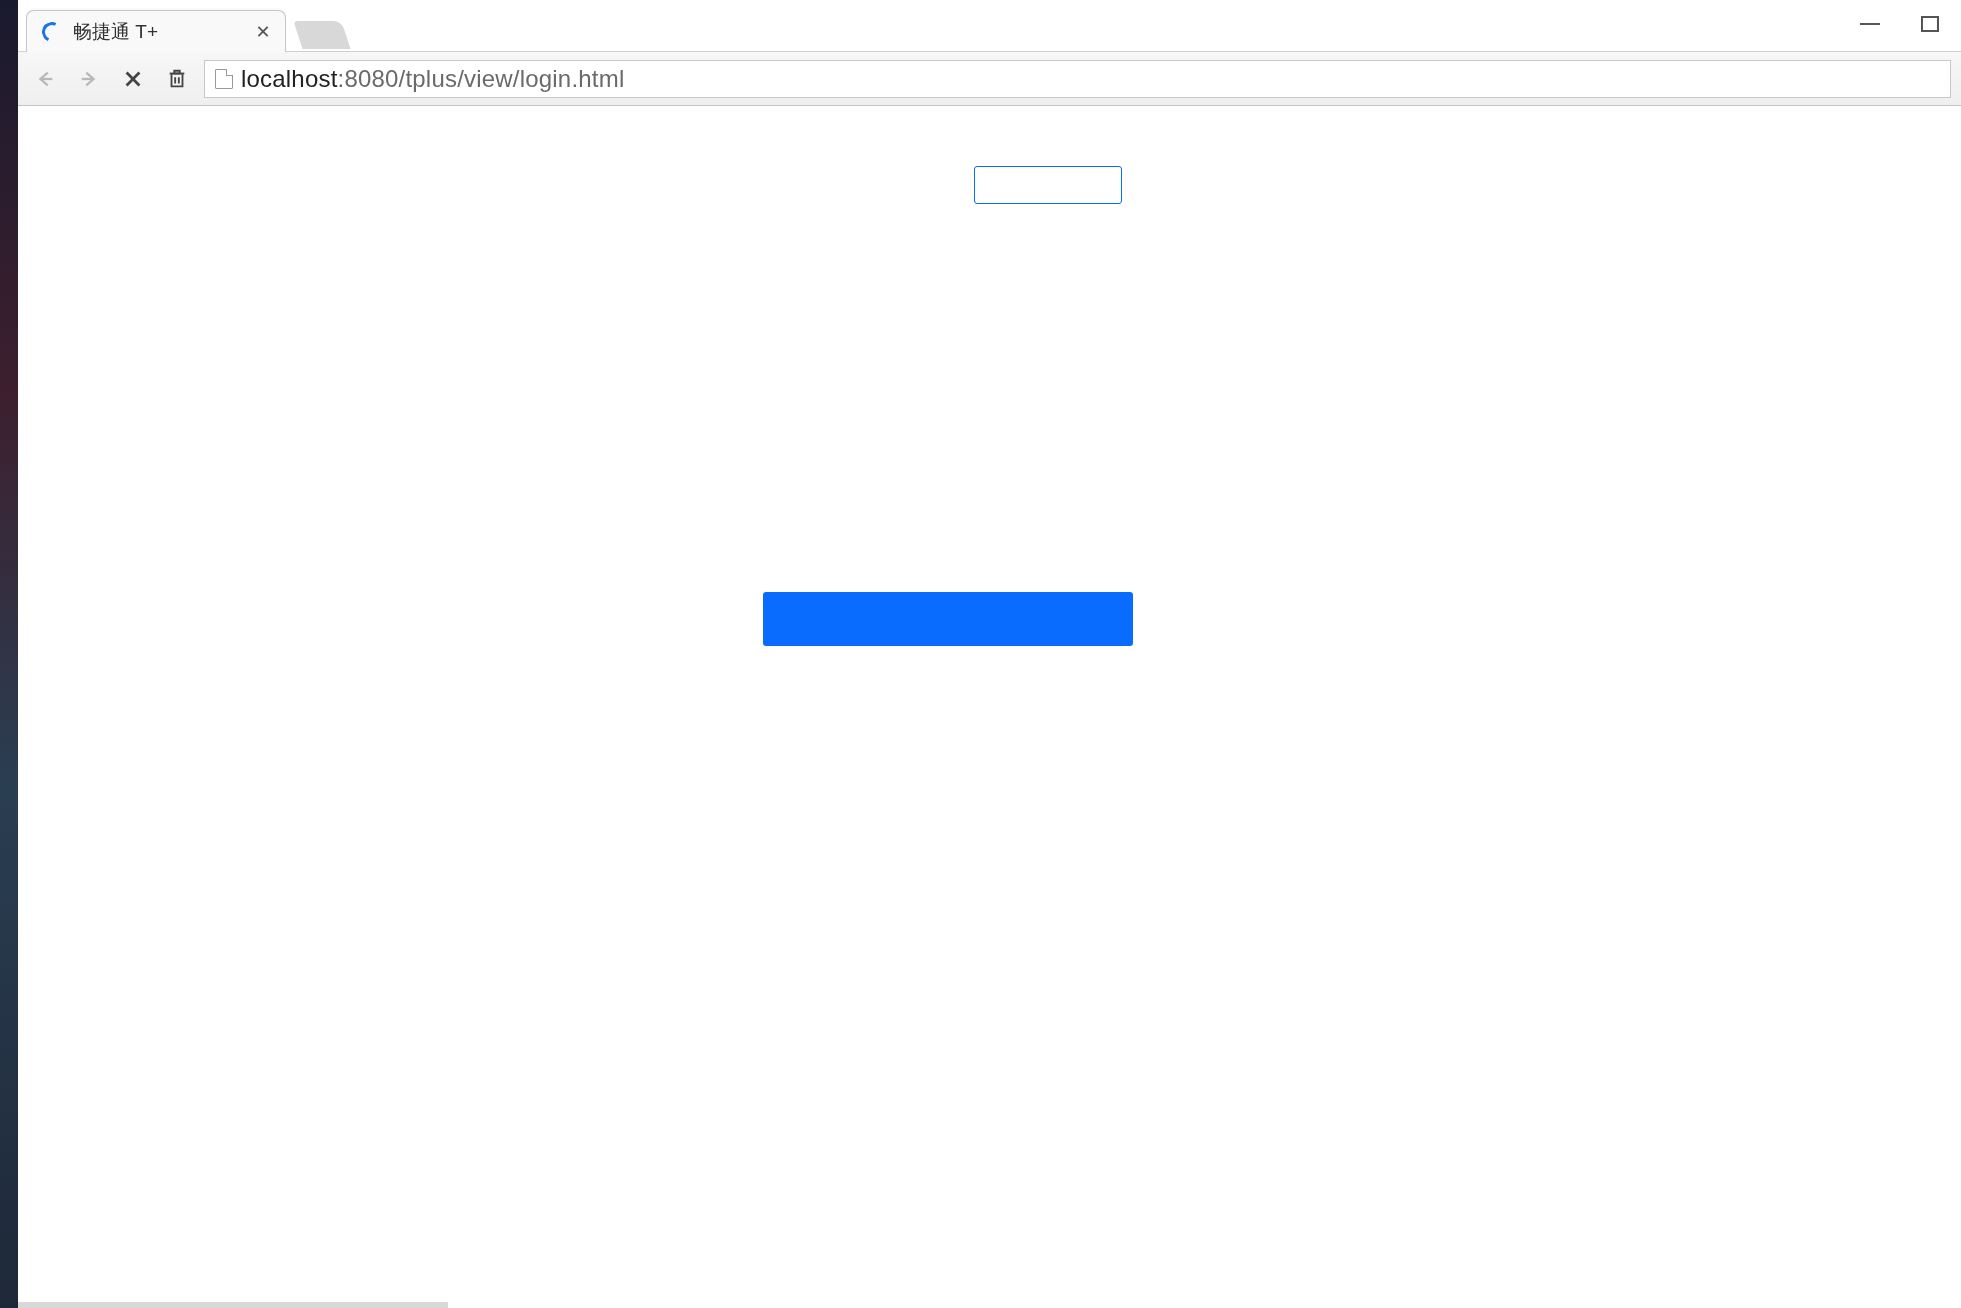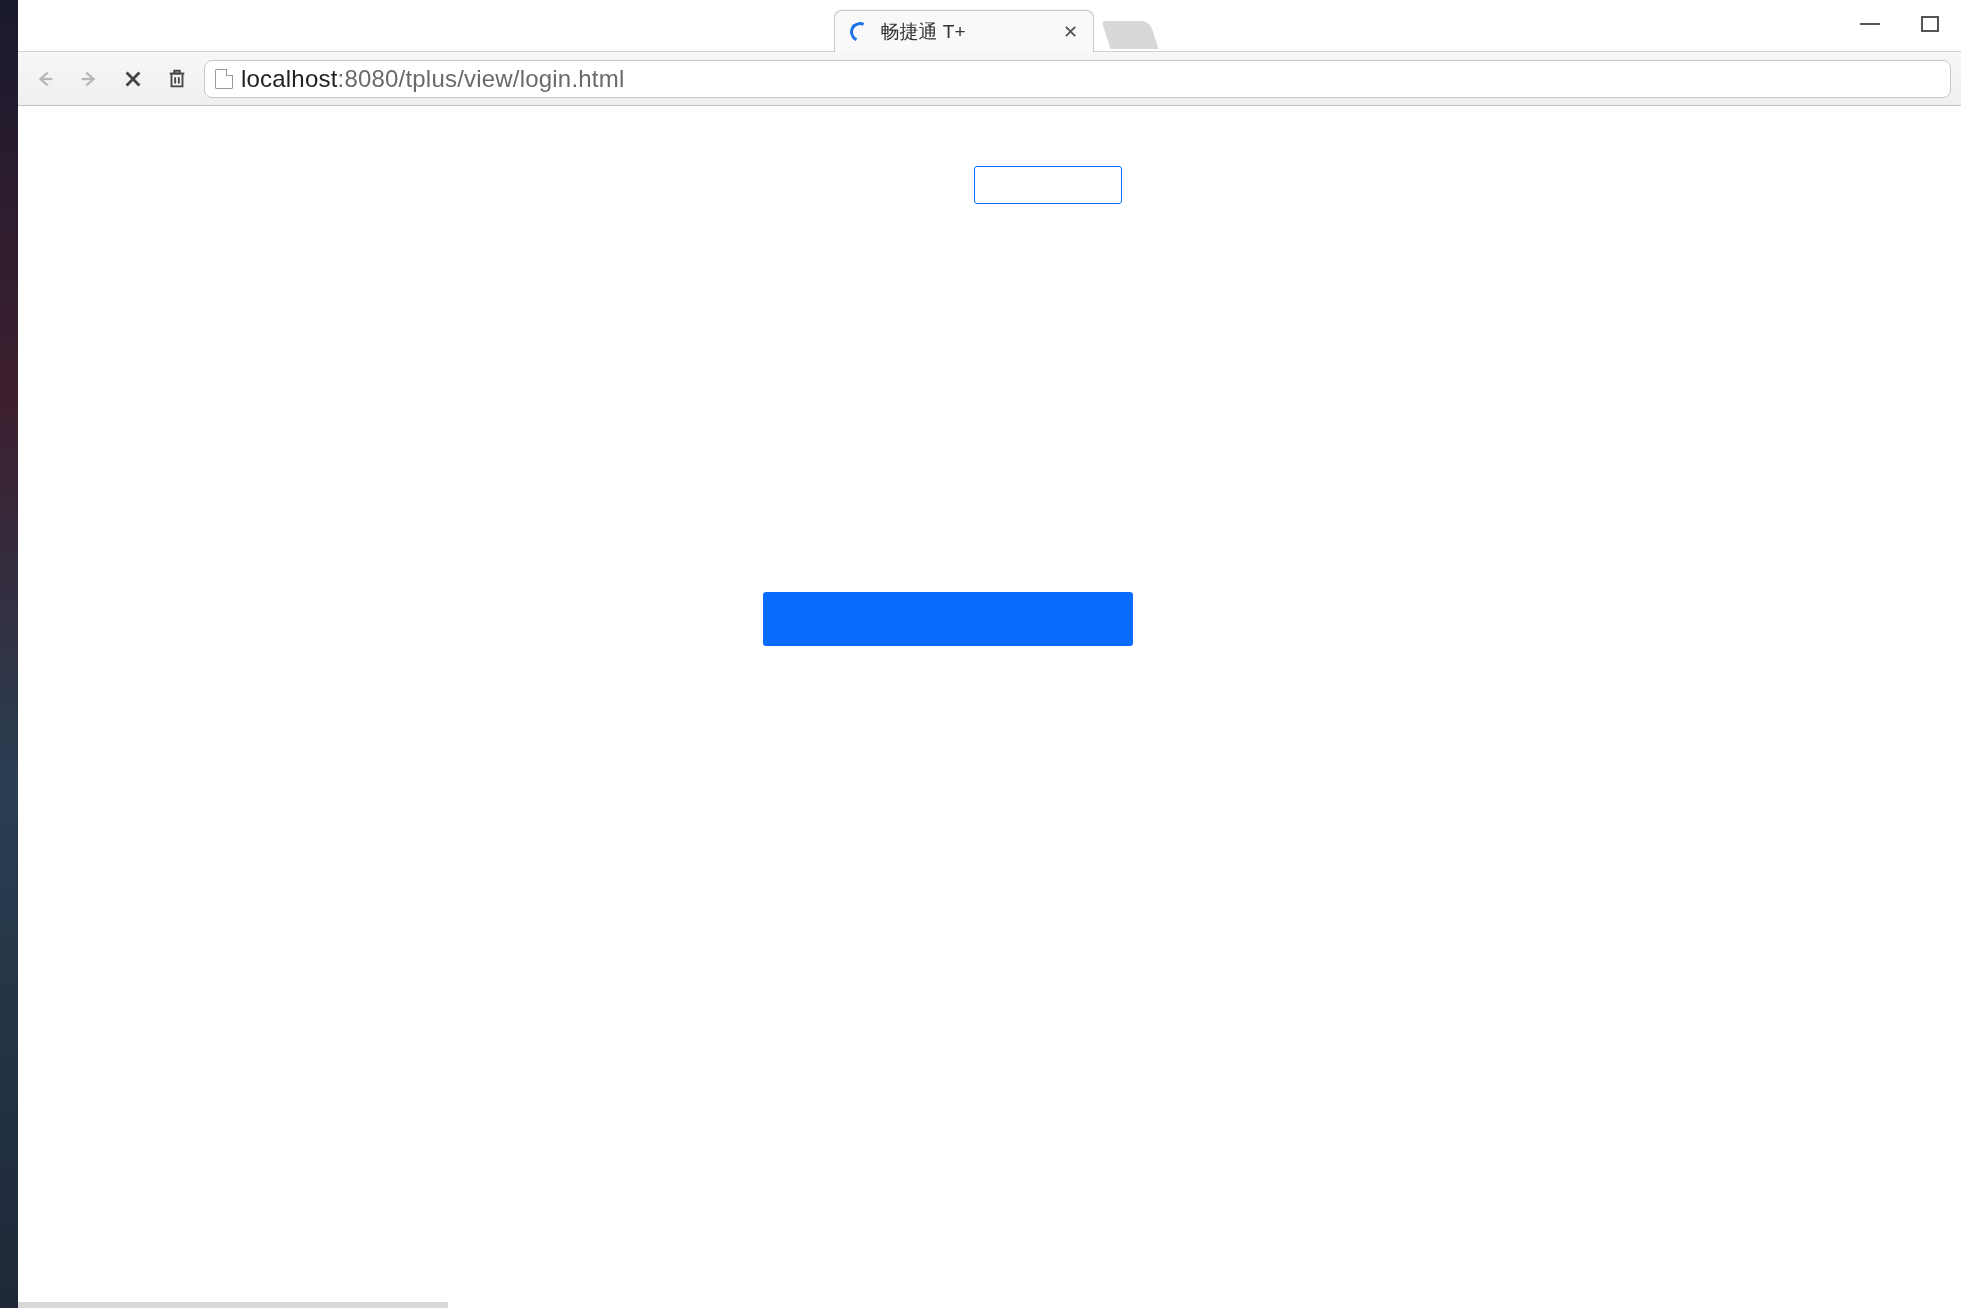--- a/index.html
+++ b/index.html
@@ -72,21 +72,20 @@
     
     
     .tabstrip {
       height: 52px;
       background: #ffffff;
       display: flex;
       align-items: flex-end;
       padding-left: 8px;
       position: relative;
       border-bottom: 1px solid #d0d0d0;
-      justify-content: center;
     }
     
     .tab {
       position: relative;
       height: 42px;
       min-width: 260px;
       background: #f9f9f9;
       border: 1px solid #c8c8c8;
       border-bottom: none;
       border-top-left-radius: 8px;
@@ -190,21 +189,21 @@
     .nav-btn.stop-btn svg,
     .nav-btn.trash-btn svg {
       color: #444;
     }
     
     .omnibox {
       flex: 1;
       height: 38px;
       background: #ffffff;
       border: 1px solid #c8c8c8;
-      border-radius: 8px;
+      border-radius: 0;
       display: flex;
       align-items: center;
       padding: 8px 10px;
       gap: 8px;
     }
     
     .page-icon {
       width: 18px;
       height: 20px;
       border: 1px solid #999;

